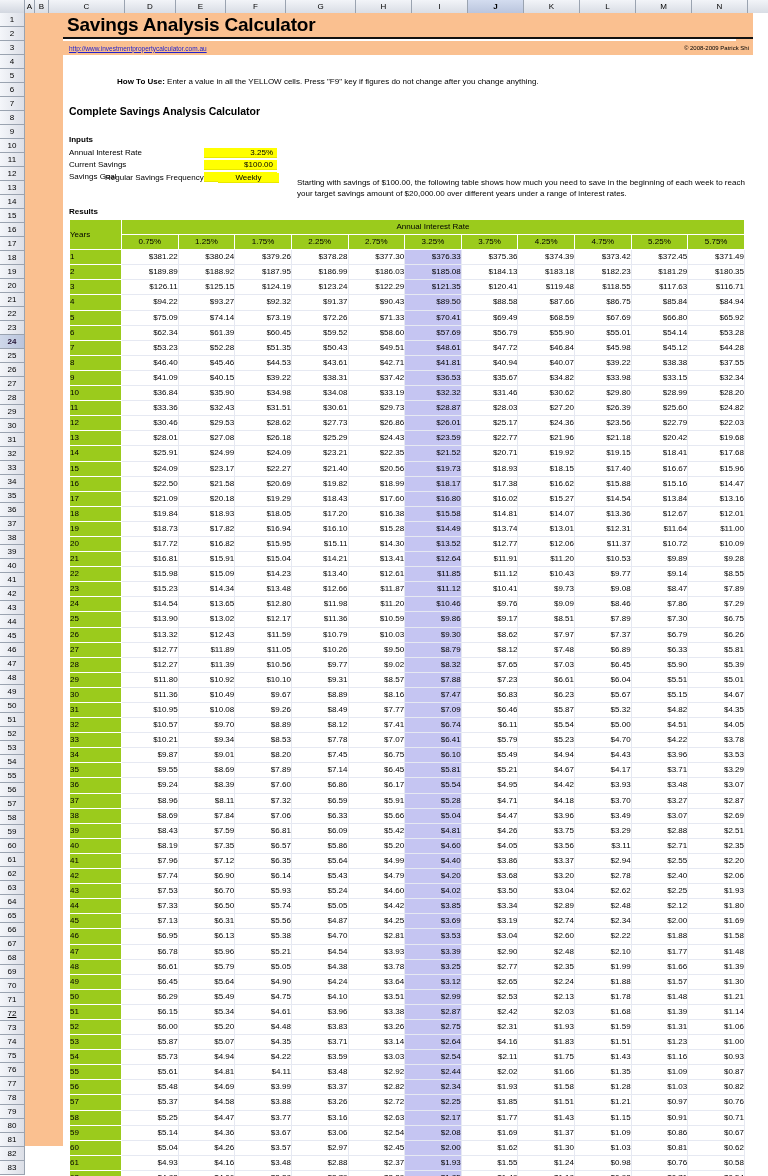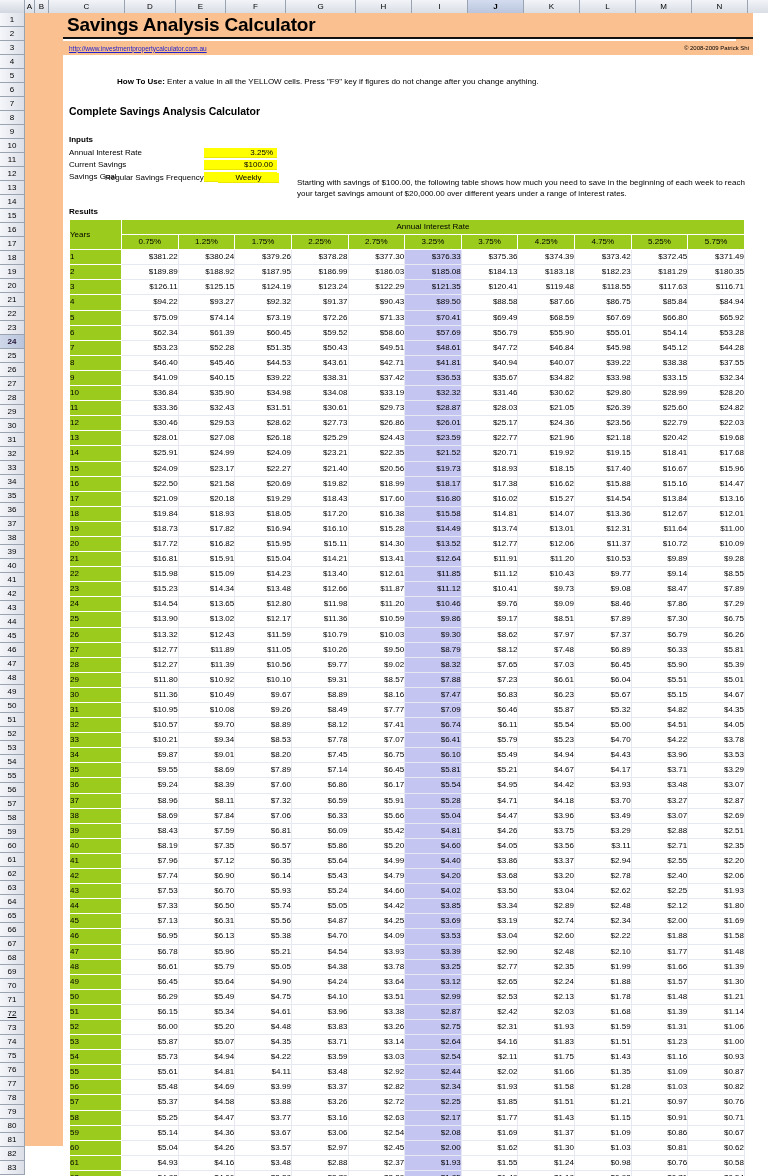--- a/index.html
+++ b/index.html
@@ -540,21 +540,21 @@
               </tr>
               <tr>
                 <td class="yearcell colw-year">11</td>
                 <td class="num colw-rate">$33.36</td>
                 <td class="num colw-rate">$32.43</td>
                 <td class="num colw-rate">$31.51</td>
                 <td class="num colw-rate">$30.61</td>
                 <td class="num colw-rate">$29.73</td>
                 <td class="num colw-rate hi">$28.87</td>
                 <td class="num colw-rate">$28.03</td>
-                <td class="num colw-rate">$21.05</td>
+                <td class="num colw-rate">$27.20</td>
                 <td class="num colw-rate">$26.39</td>
                 <td class="num colw-rate">$25.60</td>
                 <td class="num colw-rate">$24.82</td>
               </tr>
               <tr>
                 <td class="yearcell colw-year">12</td>
                 <td class="num colw-rate">$30.46</td>
                 <td class="num colw-rate">$29.53</td>
                 <td class="num colw-rate">$28.62</td>
                 <td class="num colw-rate">$27.73</td>
@@ -1027,21 +1027,21 @@
                 <td class="num colw-rate">$2.34</td>
                 <td class="num colw-rate">$2.00</td>
                 <td class="num colw-rate">$1.69</td>
               </tr>
               <tr>
                 <td class="yearcell colw-year">46</td>
                 <td class="num colw-rate">$6.95</td>
                 <td class="num colw-rate">$6.13</td>
                 <td class="num colw-rate">$5.38</td>
                 <td class="num colw-rate">$4.70</td>
-                <td class="num colw-rate">$4.09</td>
+                <td class="num colw-rate">$2.81</td>
                 <td class="num colw-rate hi">$3.53</td>
                 <td class="num colw-rate">$3.04</td>
                 <td class="num colw-rate">$2.60</td>
                 <td class="num colw-rate">$2.22</td>
                 <td class="num colw-rate">$1.88</td>
                 <td class="num colw-rate">$1.58</td>
               </tr>
               <tr>
                 <td class="yearcell colw-year">47</td>
                 <td class="num colw-rate">$6.78</td>

